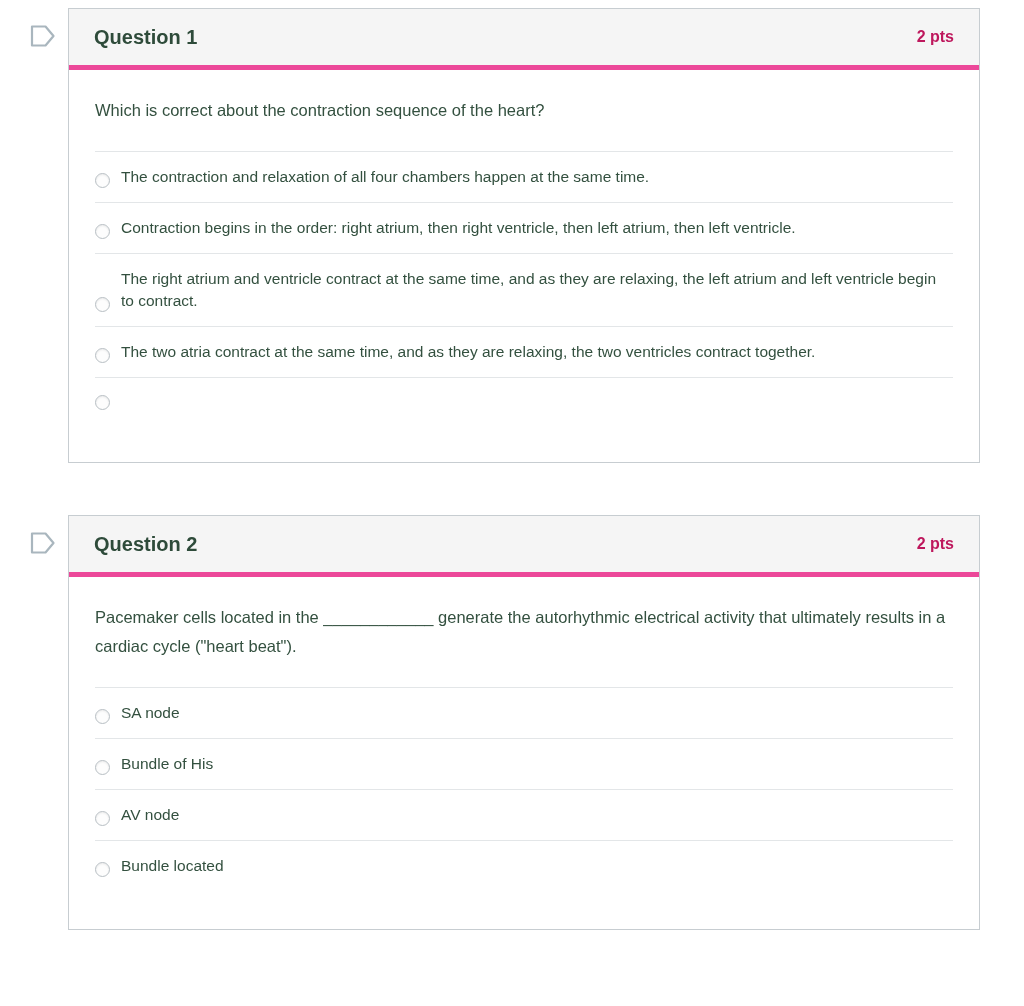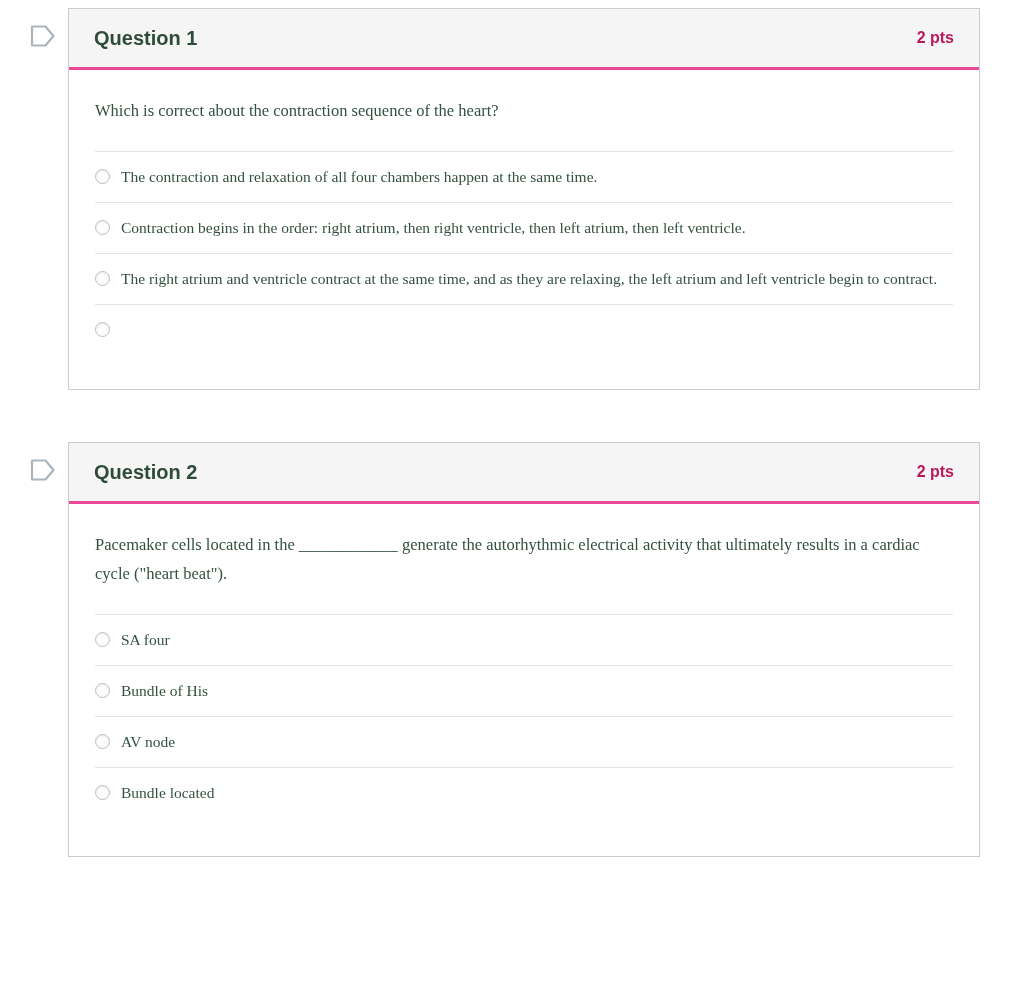--- a/index.html
+++ b/index.html
@@ -32,50 +32,50 @@
     display: block;
   }
 
   .card {
     border: 1px solid #c7cdd1;
     background: #ffffff;
   }
 
   .card-header {
     background: #f5f5f5;
-    border-bottom: 3px solid #ec4899;
+    border-bottom: 5px solid #ec4899;
     height: 61px;
     display: flex;
     align-items: center;
     justify-content: space-between;
     padding: 0 25px;
   }
   .q-title {
     font-size: 20px;
     font-weight: bold;
     color: #2e4b3a;
   }
   .q-pts {
     font-size: 16px;
     font-weight: bold;
     color: #be185d;
   }
 
-  .card-body { padding: 26px 26px 38px; font-family: Liberation Serif, serif; }
+  .card-body { padding: 26px 26px 38px; }
 
   .prompt {
     font-size: 16.5px;
     line-height: 29px;
     color: #33503f;
     margin-bottom: 26px;
   }
 
   .option {
     display: flex;
-    align-items: flex-start;
+    align-items: flex-end;
     gap: 11px;
     padding: 14px 0;
     border-top: 1px solid #e3e6e8;
     cursor: pointer;
   }
   .radio {
     width: 15px;
     height: 15px;
     border: 1px solid #b8bfc4;
     border-radius: 50%;
@@ -117,20 +117,24 @@
           <label class="option">
             <span class="radio"></span>
             <span class="option-text">Contraction begins in the order: right atrium, then right ventricle, then left atrium, then left ventricle.</span>
           </label>
           <label class="option">
             <span class="radio"></span>
             <span class="option-text">The right atrium and ventricle contract at the same time, and as they are relaxing, the left atrium and left ventricle begin to contract.</span>
           </label>
           <label class="option">
             <span class="radio"></span>
+            <span class="option-text">The two atria contract at the same time, and as they are relaxing, the two ventricles contract together.</span>
+          </label>
+          <label class="option">
+            <span class="radio"></span>
           </label>
         </div>
       </div>
     </div>
   </div>
 
   <div class="question-block">
     <button class="flag-btn" aria-label="Flag question 2">
       <svg width="26" height="24" viewBox="0 0 26 24">
         <path d="M2 2.5 H15.5 L23.5 12 L15.5 21.5 H2 Z" fill="#ffffff" stroke="#a9b6be" stroke-width="2.2" stroke-linejoin="round"></path>
@@ -140,21 +144,21 @@
     <div class="card">
       <div class="card-header">
         <span class="q-title">Question 2</span>
         <span class="q-pts">2 pts</span>
       </div>
       <div class="card-body">
         <div class="prompt">Pacemaker cells located in the ____________ generate the autorhythmic electrical activity that ultimately results in a cardiac cycle ("heart beat").</div>
         <div class="options">
           <label class="option">
             <span class="radio"></span>
-            <span class="option-text">SA four</span>
+            <span class="option-text">SA node</span>
           </label>
           <label class="option">
             <span class="radio"></span>
             <span class="option-text">Bundle of His</span>
           </label>
           <label class="option">
             <span class="radio"></span>
             <span class="option-text">AV node</span>
           </label>
           <label class="option">

